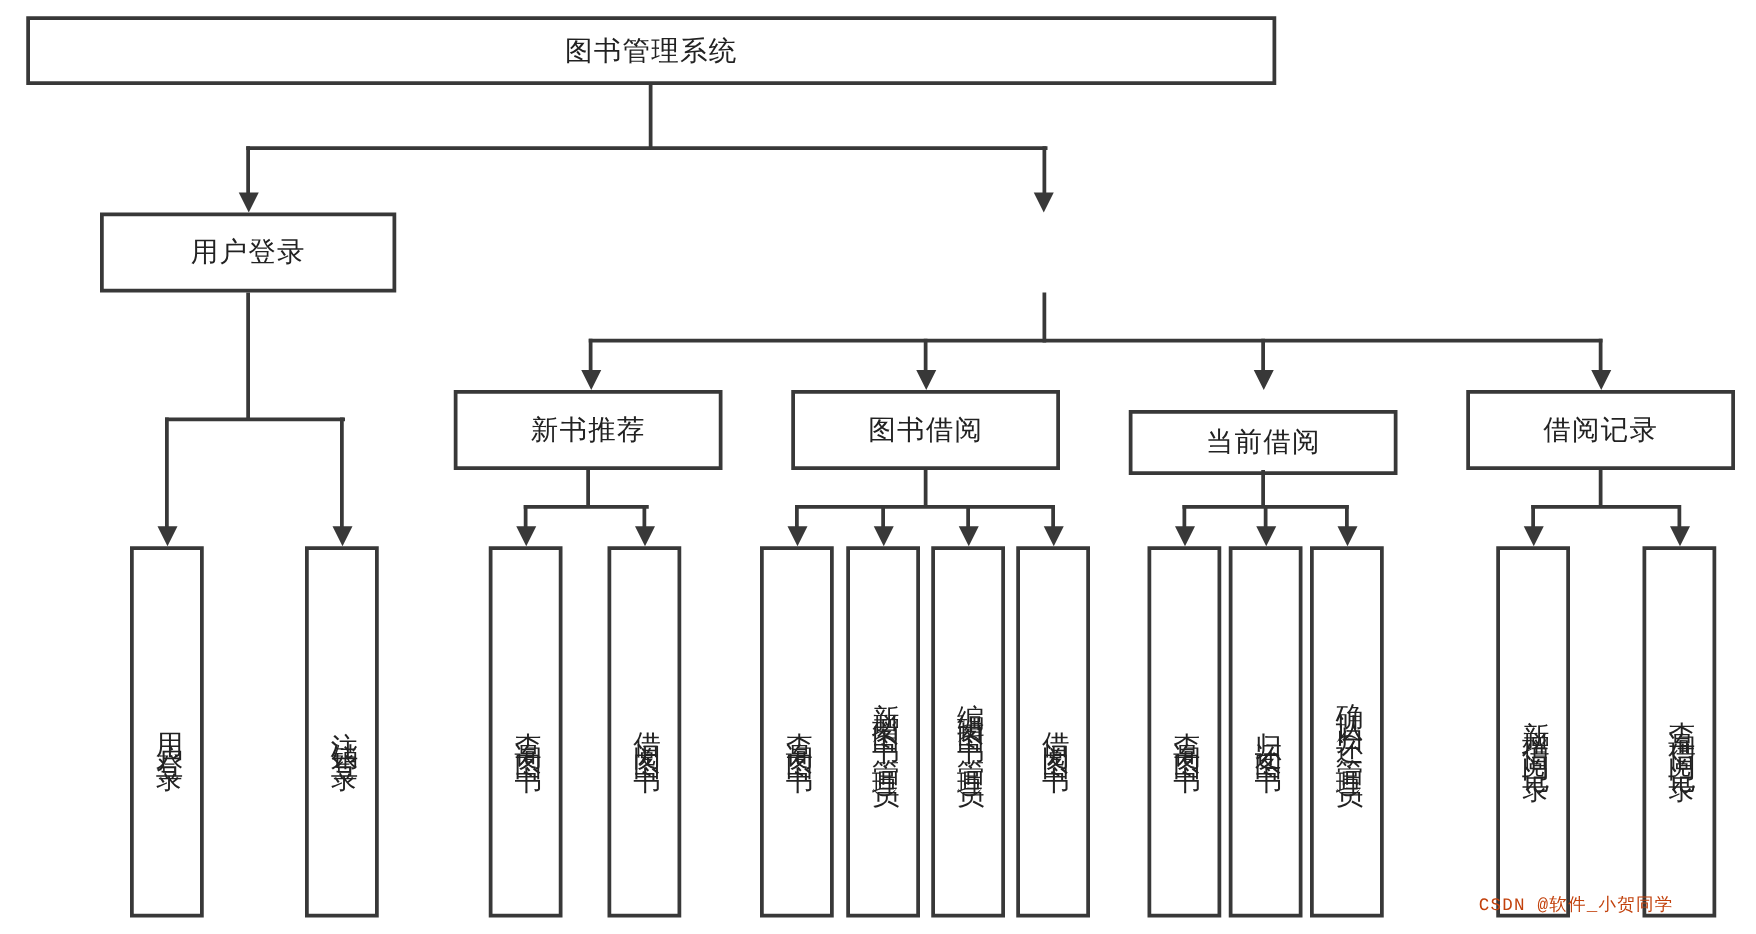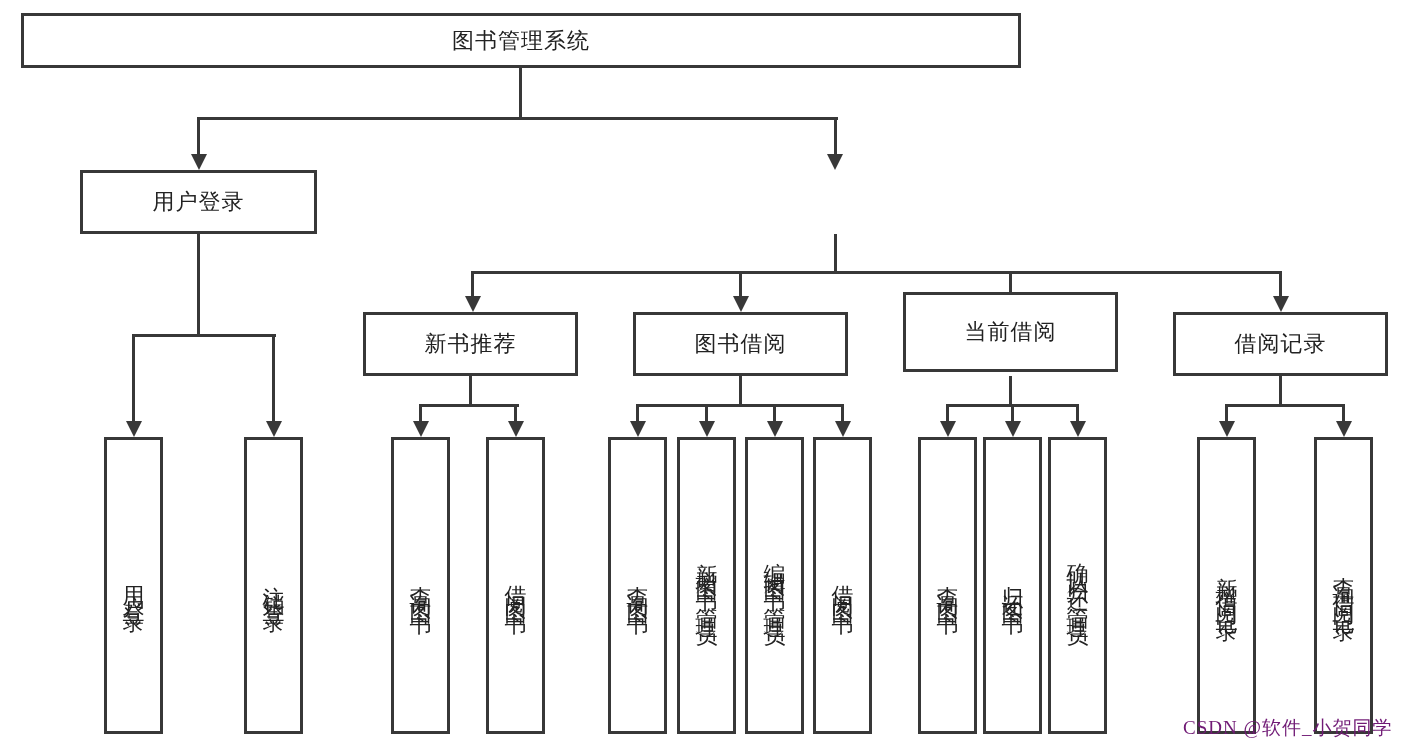--- a/index.html
+++ b/index.html
@@ -1,38 +1,38 @@
 <!DOCTYPE html>
 <html><head>
 <meta charset="utf-8">
 <style>
   html,body{margin:0;padding:0;background:#ffffff;}
   .canvas{
     position:relative;width:1405px;height:747px;background:#ffffff;
-    font-family:Liberation Serif, serif;overflow:hidden;
+    font-family:Liberation Mono, monospace;overflow:hidden;
   }
   .box{
     position:absolute;background:#ffffff;border:3px solid #383838;
     box-sizing:border-box;display:flex;align-items:center;justify-content:center;
     color:#222222;
   }
   .h-label{font-size:22px;letter-spacing:1px;white-space:nowrap;}
   .vtxt{
     writing-mode:vertical-lr;text-orientation:mixed;
     font-size:22px;line-height:1;letter-spacing:9px;white-space:nowrap;
   }
   .line{position:absolute;background:#383838;}
   .arrow{
     position:absolute;width:0;height:0;
     border-left:8px solid transparent;border-right:8px solid transparent;
     border-top:16px solid #383838;
   }
   .watermark{
     position:absolute;left:1183px;top:715px;z-index:6;
-    font-size:19px;color:#701a75;letter-spacing:1px;white-space:nowrap;
+    font-size:14px;color:#c2410c;letter-spacing:1px;white-space:nowrap;
   }
 </style>
 </head>
 <body>
 
 <div class="canvas">
 
   <div class="box" style="left:21px;top:13px;width:1000px;height:55px;">
     <span class="h-label">图书管理系统</span>
   </div>
@@ -65,21 +65,21 @@
   <div class="arrow" style="left:1002.5px;top:296px;"></div>
   <div class="line" style="left:1279px;top:270.5px;width:3px;height:28px;"></div>
   <div class="arrow" style="left:1272.5px;top:296px;"></div>
 
   <div class="box" style="left:363px;top:312px;width:215px;height:64px;">
     <span class="h-label">新书推荐</span>
   </div>
   <div class="box" style="left:633px;top:312px;width:215px;height:64px;">
     <span class="h-label">图书借阅</span>
   </div>
-  <div class="box" style="left:903px;top:292px;width:215px;height:80px;">
+  <div class="box" style="left:903px;top:328px;width:215px;height:52px;">
     <span class="h-label">当前借阅</span>
   </div>
   <div class="box" style="left:1173px;top:312px;width:215px;height:64px;">
     <span class="h-label">借阅记录</span>
   </div>
 
   <div class="line" style="left:469px;top:376px;width:3px;height:29px;"></div>
   <div class="line" style="left:419px;top:403.5px;width:100px;height:3px;"></div>
   <div class="line" style="left:419px;top:403.5px;width:3px;height:19px;"></div>
   <div class="arrow" style="left:412.5px;top:421px;"></div>

